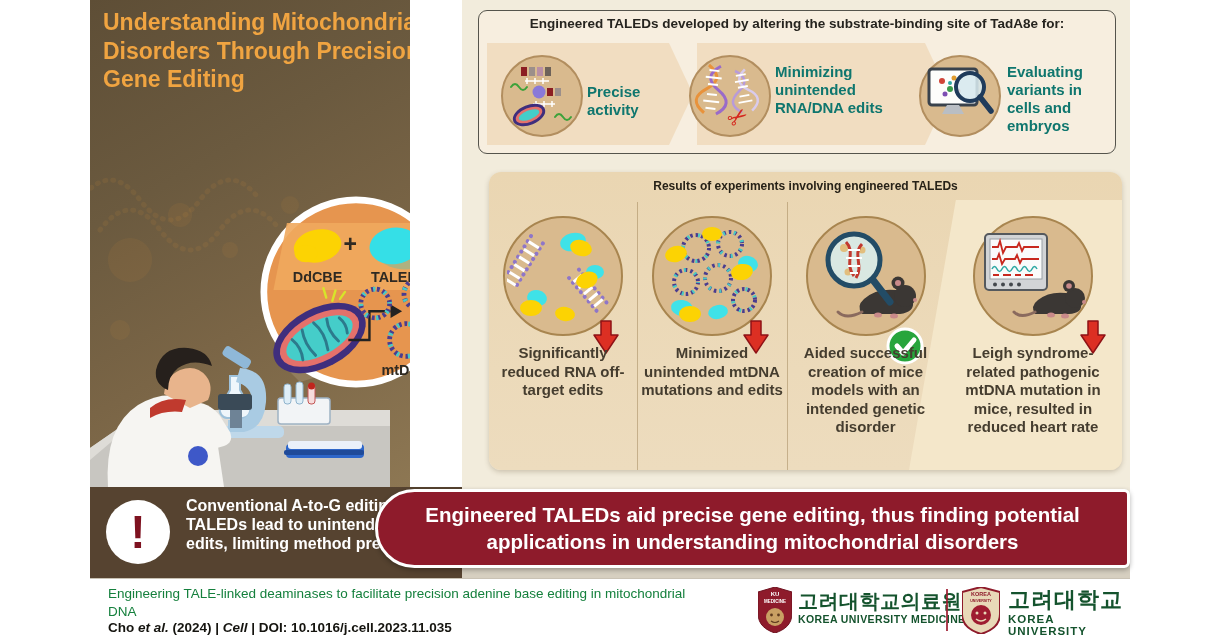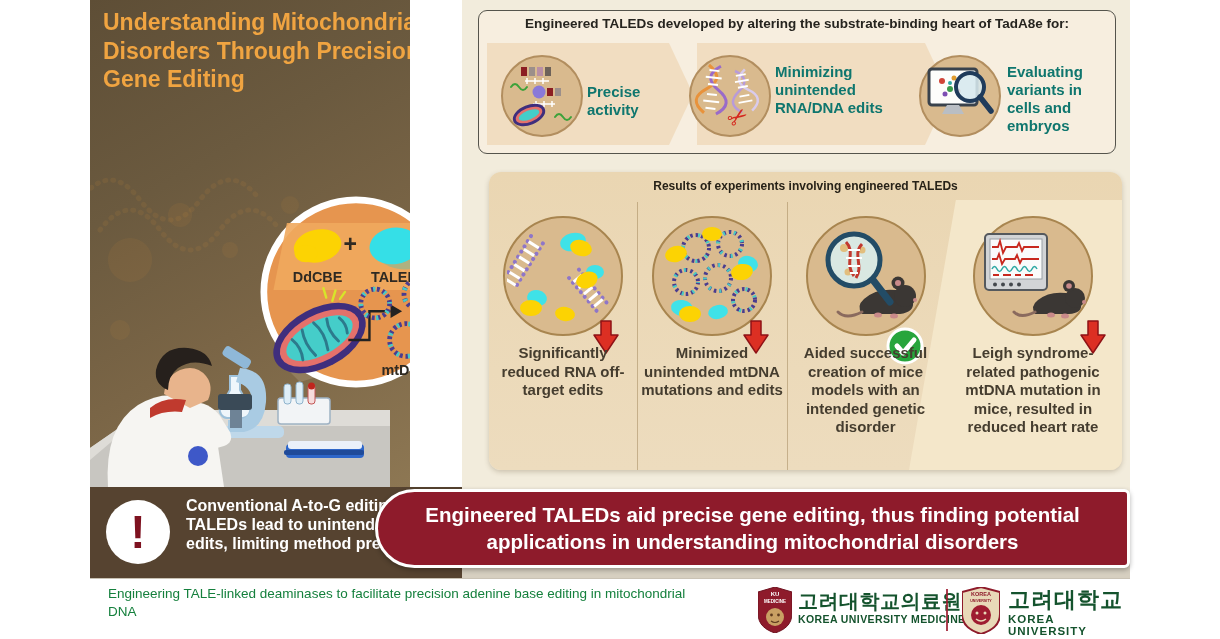--- a/index.html
+++ b/index.html
@@ -174,21 +174,21 @@
         <path d="M74,96 q2,-18 16,-24 q16,-6 26,6 q8,10 2,24 l-18,8 z" fill="#E8B48C"></path>
         <path d="M66,72 q6,-24 32,-22 q20,2 24,18 q-20,-8 -34,2 q-10,8 -10,22 q-14,-6 -12,-20 z" fill="#26201C"></path>
         <path d="M60,110 q14,-12 36,-8 l-4,12 q-18,-2 -32,6 z" fill="#C03A2E"></path>
       </g>
     </svg>
   </div>
 
   <div class="abs right-panel">
 
     <div class="abs top-panel">
-      <div class="abs top-header">Engineered TALEDs developed by altering the substrate-binding heart of TadA8e for:</div>
+      <div class="abs top-header">Engineered TALEDs developed by altering the substrate-binding site of TadA8e for:</div>
       <div class="abs chev a"></div>
       <div class="abs chev b"></div>
 
       <div class="abs icn-circle" style="left:22px">
         <svg width="74" height="74" viewBox="0 0 74 74">
           <g>
             <rect x="16" y="8" width="6" height="9" fill="#8C1E22"></rect>
               <rect x="24" y="8" width="6" height="9" fill="#9C8F8A"></rect>
             <rect x="32" y="8" width="6" height="9" fill="#B98FA5"></rect>
               <rect x="40" y="8" width="6" height="9" fill="#6E6259"></rect>
@@ -450,20 +450,21 @@
     <div class="abs warn-circle">!</div>
     <div class="abs warn-text">Conventional A-to-G editing with TALEDs lead to unintended gene edits, limiting method precision</div>
   </div>
 
   <div class="abs banner">
     <span>Engineered TALEDs aid precise gene editing, thus finding potential applications in understanding mitochondrial disorders</span>
   </div>
 
   <div class="abs footer">
     <div class="abs cit-title">Engineering TALE-linked deaminases to facilitate precision adenine base editing in mitochondrial DNA</div>
+    <div class="abs cit-line"><span>Cho </span><span class="it">et al.</span><span> (2024) | </span><span class="it">Cell</span><span> | DOI: 10.1016/j.cell.2023.11.035</span></div>
 
     <svg class="abs" style="left:668px;top:8px" width="34" height="46" viewBox="0 0 34 46">
       <path d="M17,0 L34,5 V26 C34,38 26,43 17,46 C8,43 0,38 0,26 V5 Z" fill="#8E1B2B" stroke="#6E1220"></path>
       <text x="17" y="9" font-size="6" font-weight="bold" fill="#fff" text-anchor="middle">KU</text>
       <text x="17" y="16" font-size="4.5" font-weight="bold" fill="#fff" text-anchor="middle">MEDICINE</text>
       <circle cx="17" cy="30" r="9" fill="#C9A063"></circle>
       <circle cx="13.5" cy="28" r="1.4" fill="#5E3A1E"></circle>
         <circle cx="20.5" cy="28" r="1.4" fill="#5E3A1E"></circle>
       <path d="M13,34 q4,3 8,0" stroke="#5E3A1E" stroke-width="1.2" fill="none"></path>
     </svg>

